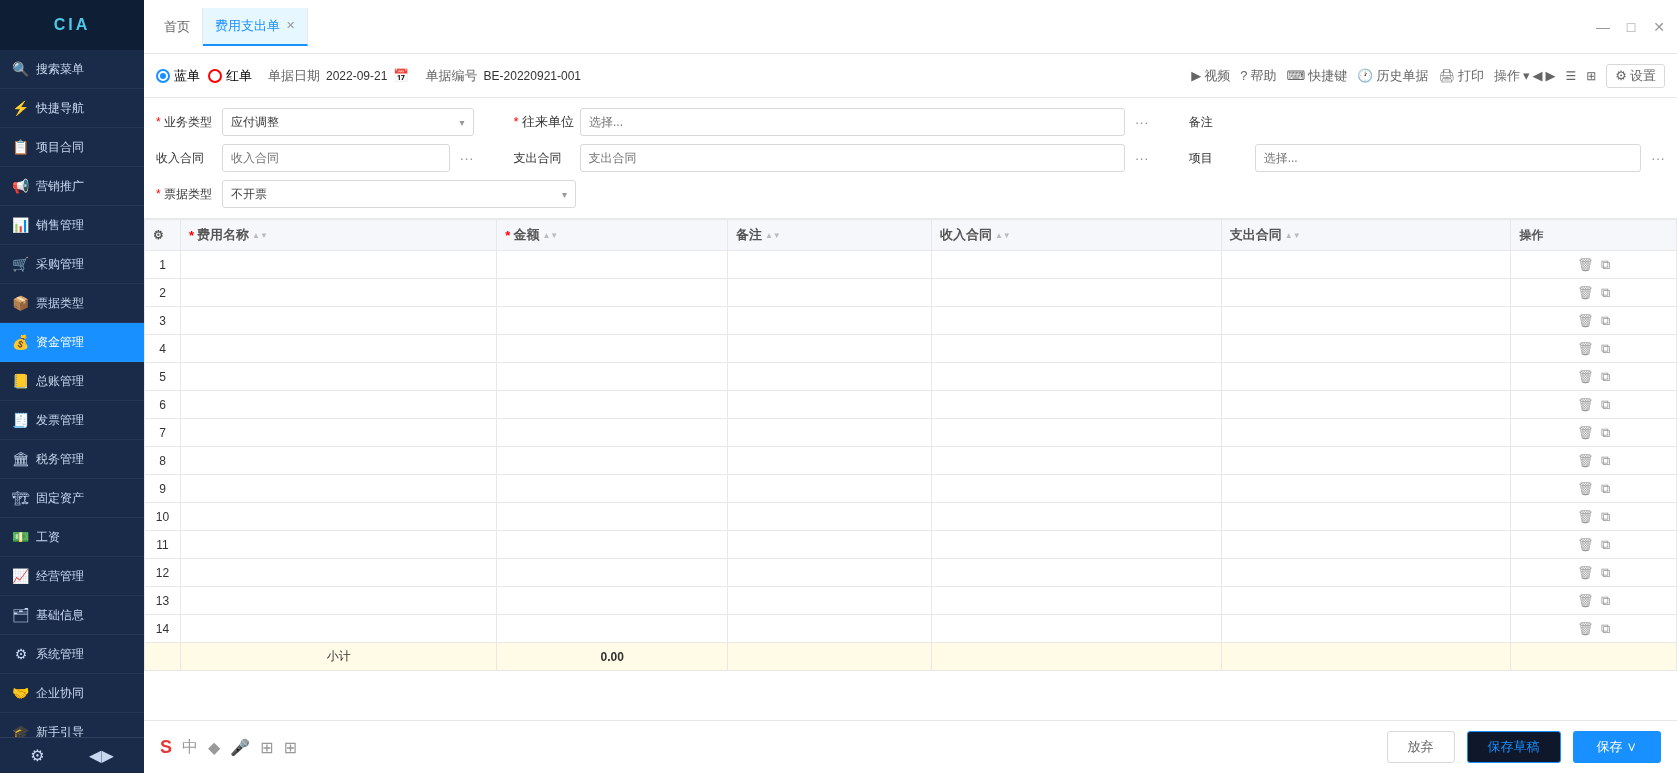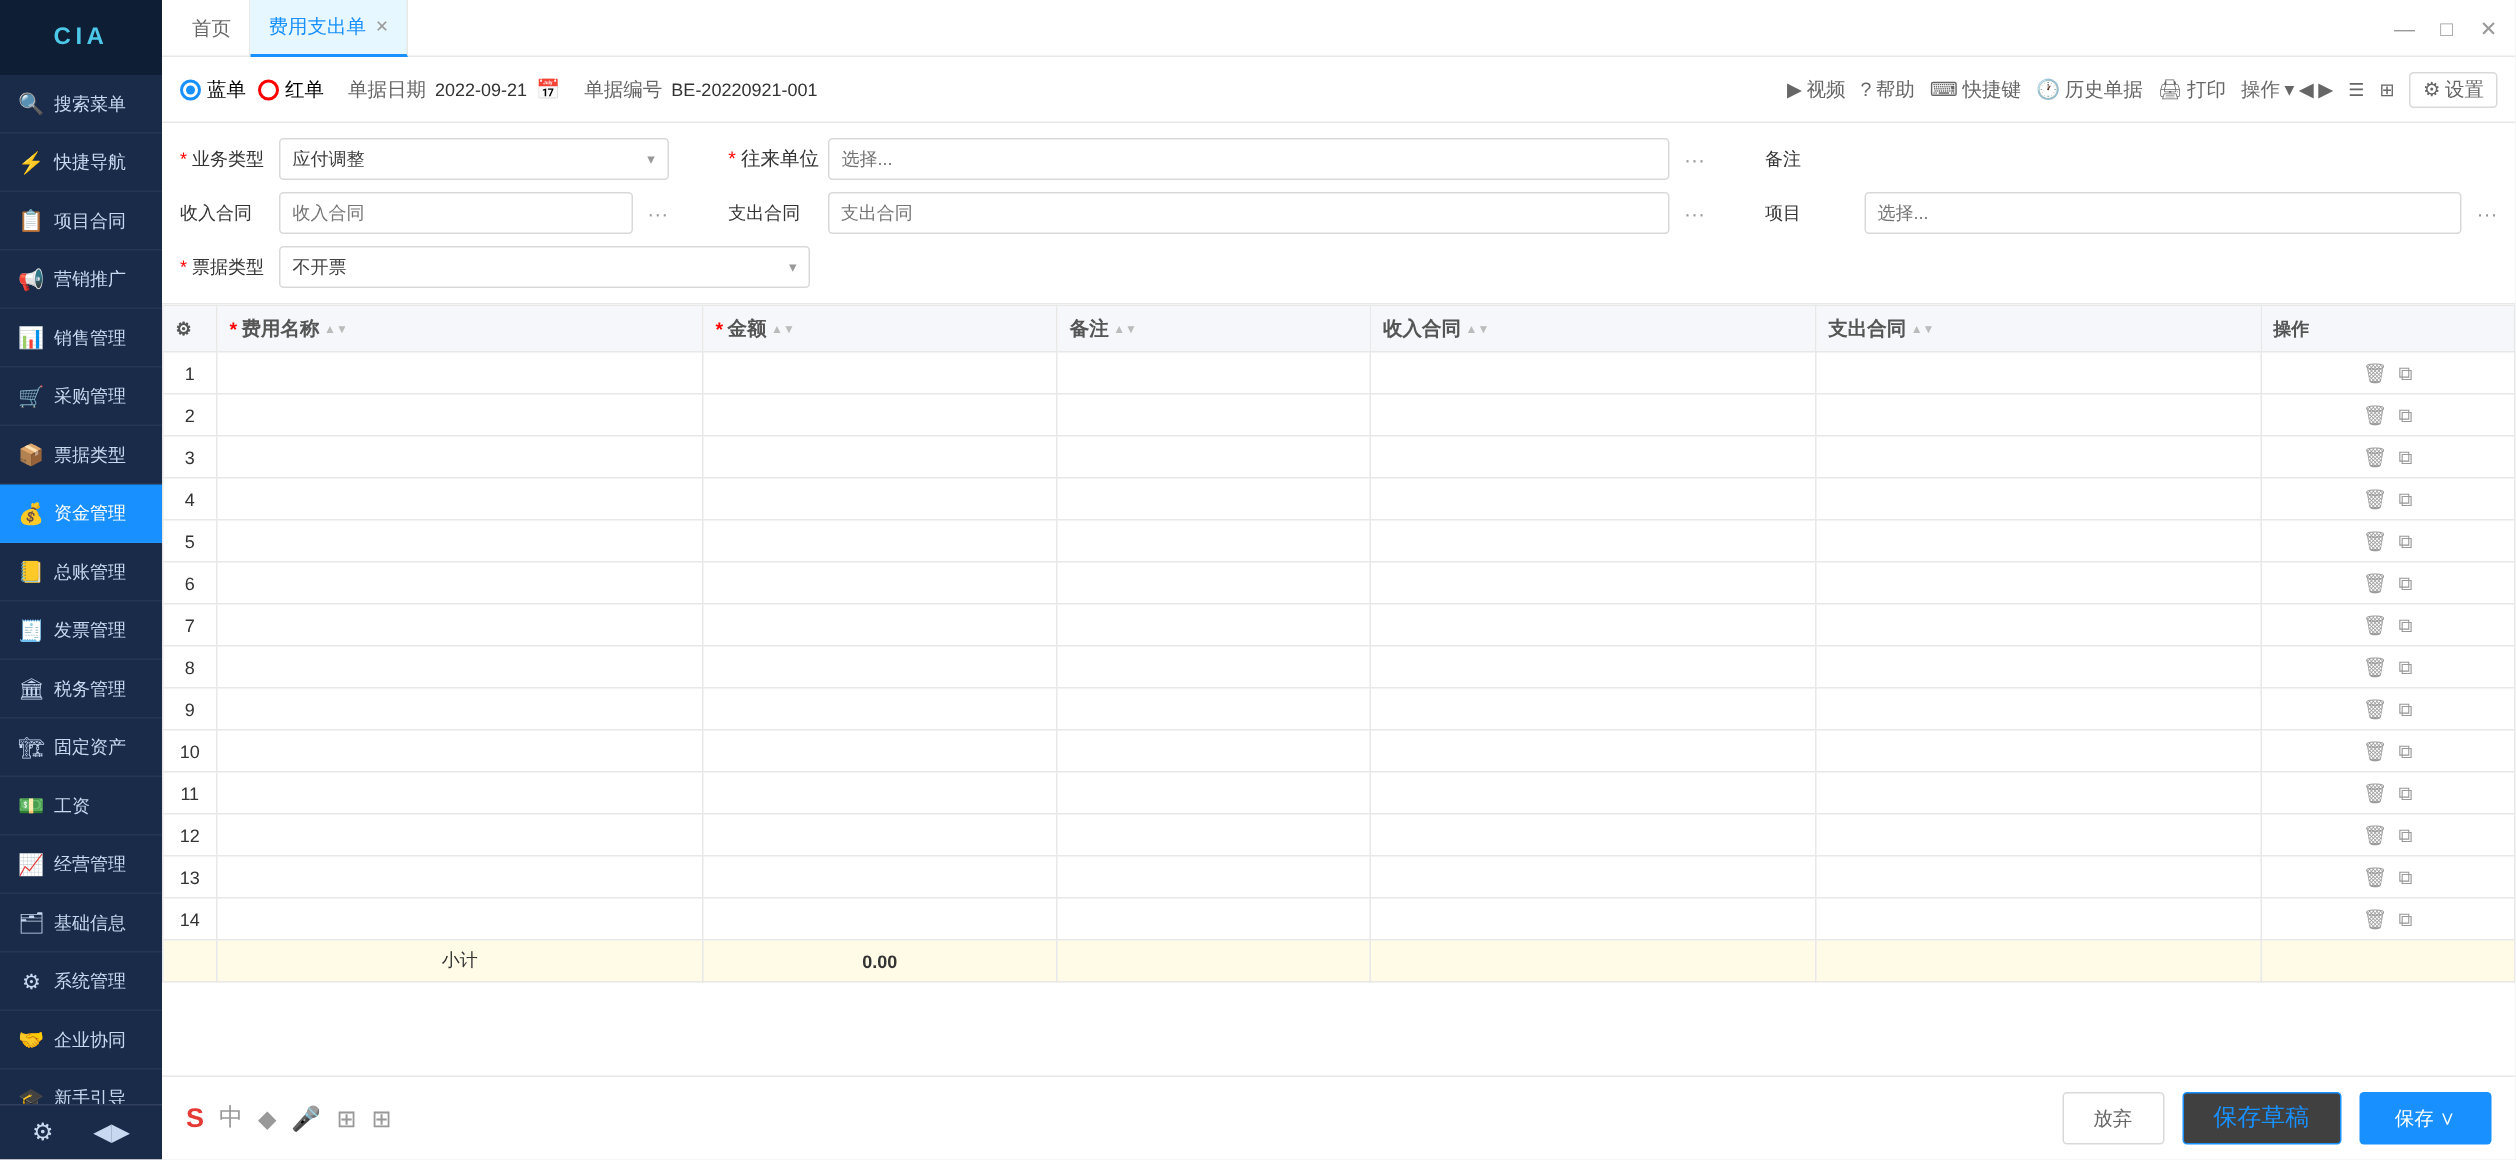--- a/index.html
+++ b/index.html
@@ -1,20 +1,20 @@
 <!DOCTYPE html>
 <html><head>
   <meta charset="utf-8">
   <style>
     * { box-sizing: border-box; margin: 0; padding: 0; font-family: 'Microsoft YaHei', sans-serif; font-size: 13px; }
     body { background: #f0f2f5; display: flex; height: 773px; overflow: hidden; }
 
     
     .sidebar {
-      width: 108px;
+      width: 144px;
       background: #1a2b4a;
       color: #c8d8f0;
       display: flex;
       flex-direction: column;
       height: 100%;
       flex-shrink: 0;
     }
     .sidebar-logo {
       height: 50px;
       background: #0d1e35;
@@ -57,21 +57,21 @@
       overflow: hidden;
     }
 
     
     .tab-bar {
       background: #fff;
       border-bottom: 1px solid #e8e8e8;
       display: flex;
       align-items: center;
       padding: 0 8px;
-      height: 38px;
+      height: 54px;
       flex-shrink: 0;
     }
     .tab {
       display: flex;
       align-items: center;
       padding: 0 12px;
       height: 38px;
       cursor: pointer;
       color: #666;
       border-right: 1px solid #e8e8e8;
@@ -251,24 +251,24 @@
       border: 1px solid #d9d9d9;
       background: #fff;
       border-radius: 3px;
       cursor: pointer;
       font-size: 13px;
       color: #666;
     }
     .btn-draft {
       padding: 6px 20px;
       border: 1px solid #1890ff;
-      background: #404040;
+      background: #0f172a;
       border-radius: 3px;
       cursor: pointer;
-      font-size: 16px;
+      font-size: 13px;
       color: #1890ff;
     }
     .btn-save {
       padding: 6px 24px;
       background: #1890ff;
       border: none;
       border-radius: 3px;
       cursor: pointer;
       font-size: 13px;
       color: #fff;

